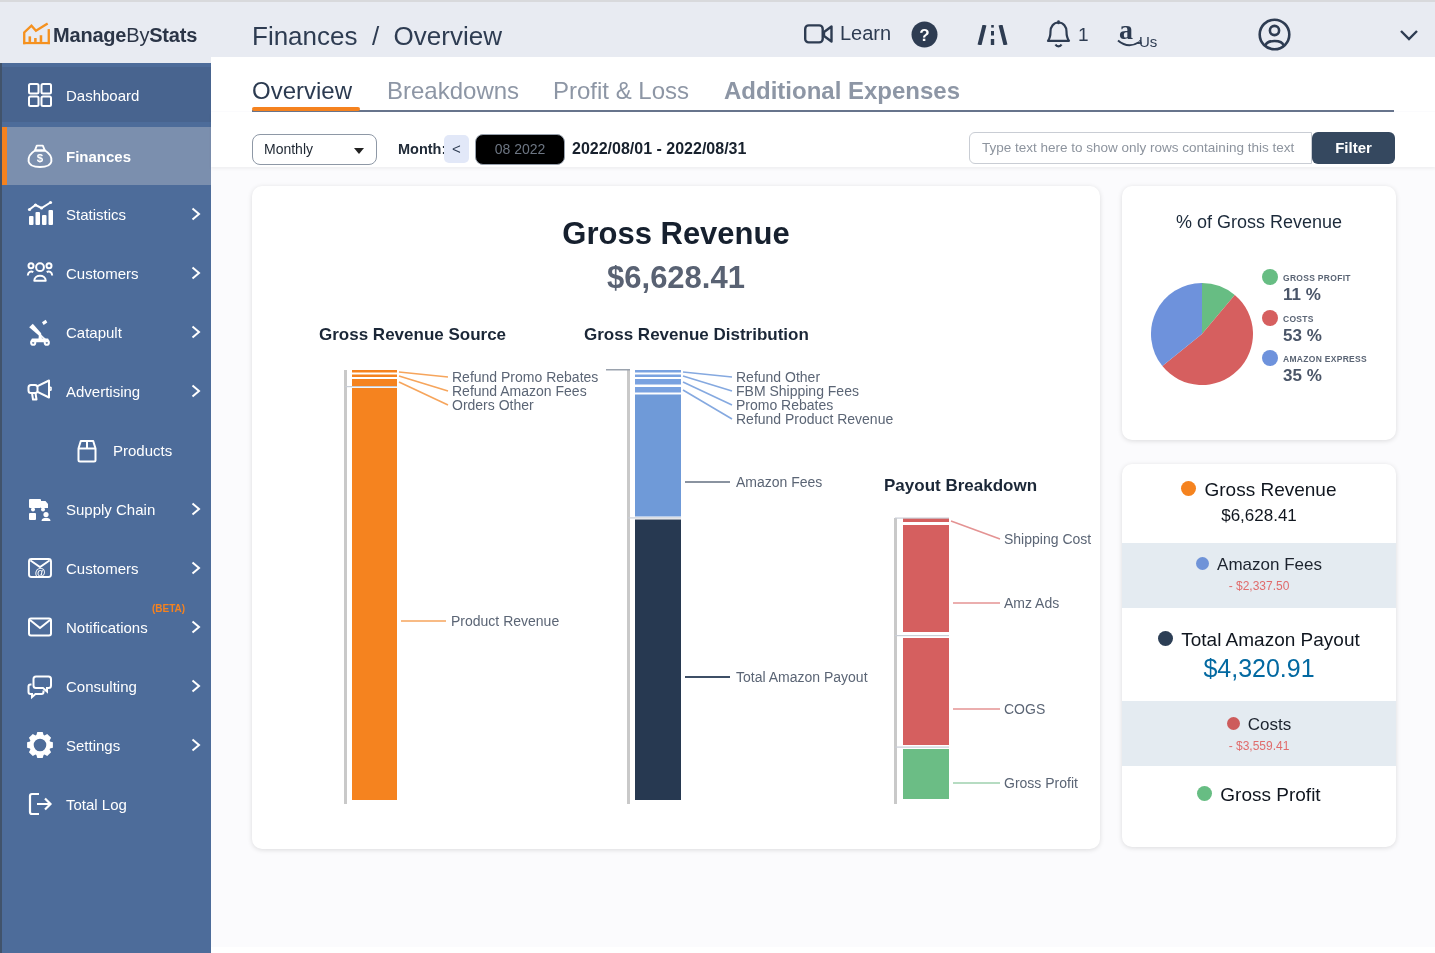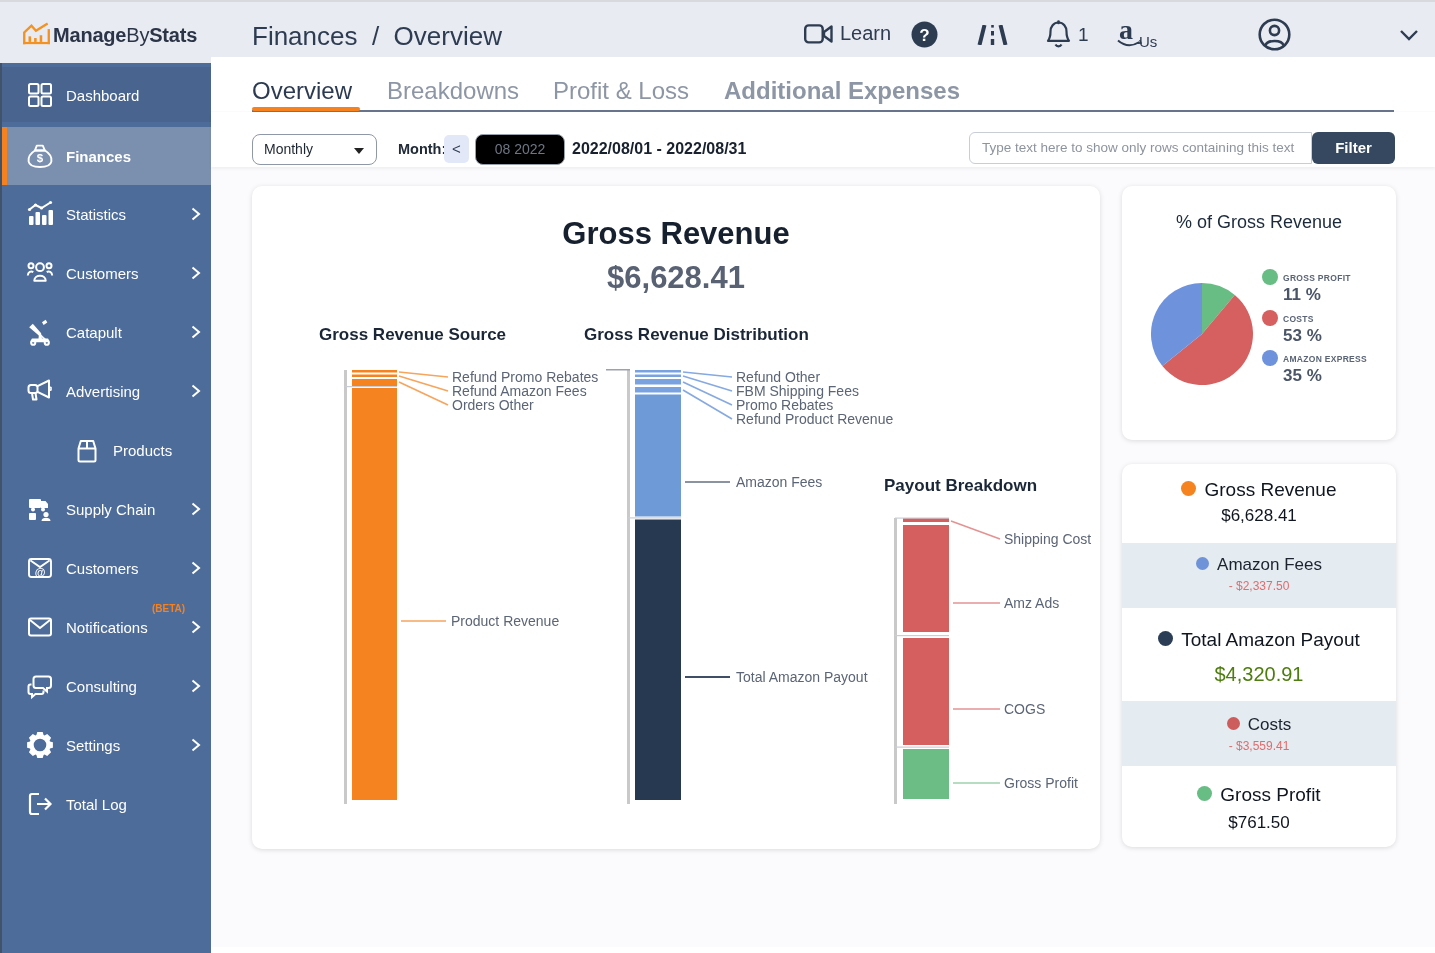--- a/index.html
+++ b/index.html
@@ -418,24 +418,23 @@
     <div class="srow" style="top:15px;">
       <div class="t1"><span class="dot" style="width:15px;height:15px;background:#f5831f;"></span>Gross Revenue</div>
       <div class="t3" style="margin-top:5px;">$6,628.41</div>
     </div>
     <div class="srow" style="top:79px;height:65px;background:#e4ebf1;padding-top:12px;">
       <div class="t2"><span class="dot" style="width:13px;height:13px;background:#6f93d8;"></span>Amazon Fees</div>
       <div class="tsm" style="margin-top:4px;">- $2,337.50</div>
     </div>
     <div class="srow" style="top:165px;">
       <div class="t1"><span class="dot" style="width:15px;height:15px;background:#2c3e55;"></span>Total Amazon Payout</div>
-      <div style="font-size:20px;color:#4d7c0f;margin-top:12px;">$4,320.91</div>
+      <div style="font-size:25px;color:#0369a1;margin-top:3px;">$4,320.91</div>
     </div>
     <div class="srow" style="top:237px;height:65px;background:#e4ebf1;padding-top:14px;">
       <div class="t2"><span class="dot" style="width:13px;height:13px;background:#cd5c5c;"></span>Costs</div>
       <div class="tsm" style="margin-top:4px;">- $3,559.41</div>
     </div>
     <div class="srow" style="top:320px;">
       <div class="t1"><span class="dot" style="width:15px;height:15px;background:#67bd83;"></span>Gross Profit</div>
-      <div class="t3" style="margin-top:7px;">$761.50</div>
     </div>
   </div>
 </div>
 
 </body></html>

